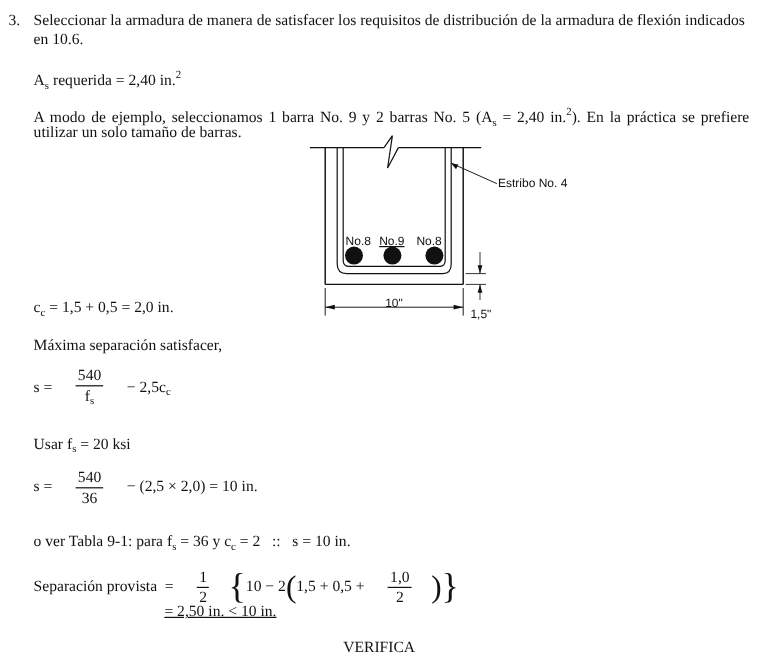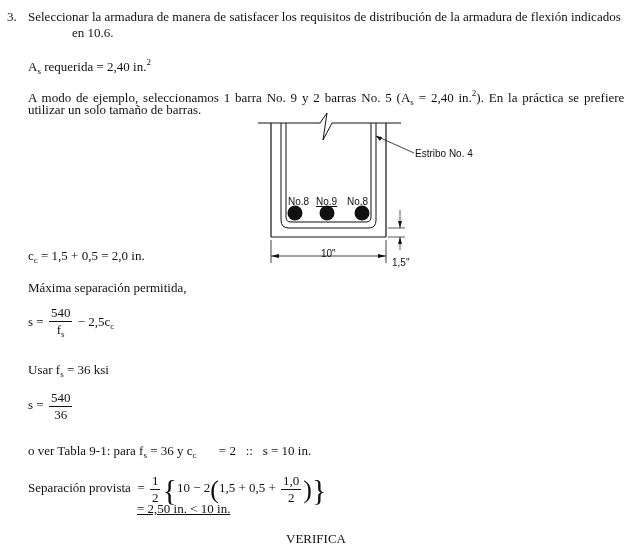--- a/index.html
+++ b/index.html
@@ -1,34 +1,34 @@
 <!DOCTYPE html>
 <html><head>
 <meta charset="utf-8">
 <style>
   html, body { margin: 0; padding: 0; background: #ffffff; }
   body { width: 640px; height: 555px; position: relative; overflow: hidden;
          font-family: "Liberation Serif", "DejaVu Serif", serif; color: #111; font-size: 13px; }
   .t { position: absolute; white-space: nowrap; line-height: 15px; }
   .sub { font-size: 9px; vertical-align: -3px; }
   .sup { font-size: 9px; vertical-align: 6px; }
-  .frac { display: inline-block; vertical-align: middle; text-align: center; margin: 0 2px; }
+  .frac { display: inline-block; vertical-align: middle; text-align: center; margin: 0 16px; }
   .frac .num { display: block; border-bottom: 1px solid #111; padding: 0 2px; line-height: 16px; }
   .frac .den { display: block; line-height: 16px; }
   .diagram { position: absolute; left: 258px; top: 110px; width: 262px; height: 160px; }
   .dtext { font-family: "Liberation Sans", "DejaVu Sans", sans-serif; font-size: 10px; text-align: right; }
   .brace { font-size: 30px; vertical-align: middle; line-height: 30px; font-weight: 100; }
   .paren { font-size: 26px; vertical-align: middle; line-height: 26px; }
 </style>
 </head>
 <body>
 
 <div class="t" style="left:7px; top:9px;">3.</div>
 <div class="t" style="left:28px; top:9px;">Seleccionar la armadura de manera de satisfacer los requisitos de distribución de la armadura de flexión indicados</div>
-<div class="t" style="left:28px; top:25px;margin-left:44px;">en 10.6.</div>
+<div class="t" style="left:28px; top:25px;">en 10.6.</div>
 
 <div class="t" style="left:28px; top:55px;">
   <span>A</span><span class="sub">s</span><span> requerida = 2,40 in.</span><span class="sup">2</span>
 </div>
 
 <div class="t" style="left:28px; top:86px; word-spacing:1.6px;">
   <span>A modo de ejemplo, seleccionamos 1 barra No. 9 y 2 barras No. 5 (A</span><span class="sub">s</span><span> = 2,40 in.</span><span class="sup">2</span><span>). En la práctica se prefiere</span>
 </div>
 <div class="t" style="left:28px; top:102px;">utilizar un solo tamaño de barras.</div>
 
@@ -72,39 +72,40 @@
   <div class="t dtext" style="left:58px; top:84px;text-decoration:underline;">No.9</div>
   <div class="t dtext" style="left:89px; top:84px;">No.8</div>
   <div class="t dtext" style="left:63px; top:136px;">10"</div>
   <div class="t dtext" style="left:134px; top:145px;">1,5"</div>
 </div>
 
 <div class="t" style="left:28px; top:248px;font-family:Liberation Serif, serif;">
   <span>c</span><span class="sub">c</span><span> = 1,5 + 0,5 = 2,0 in.</span>
 </div>
 
-<div class="t" style="left:28px; top:280px;">Máxima separación permitida,</div>
+<div class="t" style="left:28px; top:280px;">Máxima separación satisfacer,</div>
 
 <div class="t" style="left:28px; top:305px; line-height:normal;">
   <span>s =</span>
   <span class="frac"><span class="num">540</span><span class="den"><span>f</span><span class="sub">s</span></span></span>
   <span>− 2,5c</span><span class="sub">c</span>
 </div>
 
 <div class="t" style="left:28px; top:362px;">
-  <span>Usar f</span><span class="sub">s</span><span> = 36 ksi</span>
+  <span>Usar f</span><span class="sub">s</span><span> = 20 ksi</span>
 </div>
 
 <div class="t" style="left:28px; top:390px; line-height:normal;">
   <span>s =</span>
   <span class="frac"><span class="num">540</span><span class="den">36</span></span>
+  <span>− (2,5 × 2,0) = 10 in.</span>
 </div>
 
 <div class="t" style="left:28px; top:443px;">
-  <span>o ver Tabla 9-1: para f</span><span class="sub">s</span><span> = 36 y c</span><span class="sub">c</span><span style="white-space:pre;margin-left:19px;"> = 2   ::   s = 10 in.</span>
+  <span>o ver Tabla 9-1: para f</span><span class="sub">s</span><span> = 36 y c</span><span class="sub">c</span><span style="white-space:pre;"> = 2   ::   s = 10 in.</span>
 </div>
 
 <div class="t" style="left:28px; top:473px; line-height:normal;">
   <span>Separación provista</span>&nbsp;
   <span>=</span>
   <span class="frac"><span class="num">1</span><span class="den">2</span></span><span class="brace">{</span><span>10 − 2</span><span class="paren">(</span><span>1,5 + 0,5 +</span>
   <span class="frac"><span class="num">1,0</span><span class="den">2</span></span><span class="paren">)</span><span class="brace">}</span>
 </div>
 
 <div class="t" style="left:137px; top:501px;text-decoration:underline;">= 2,50 in. &lt; 10 in.</div>

